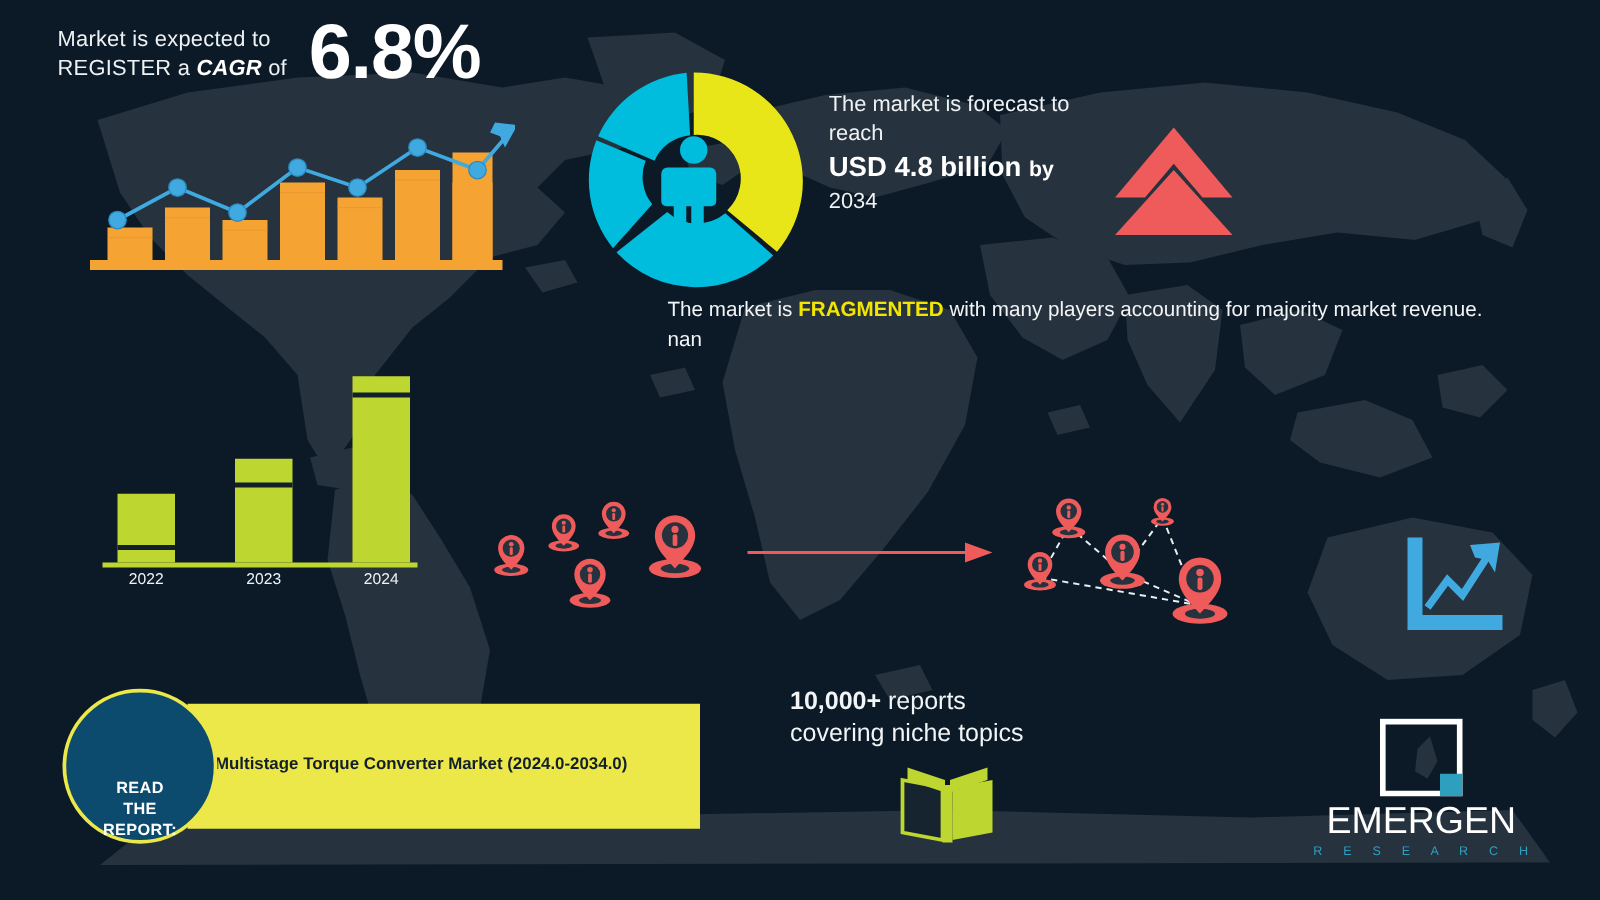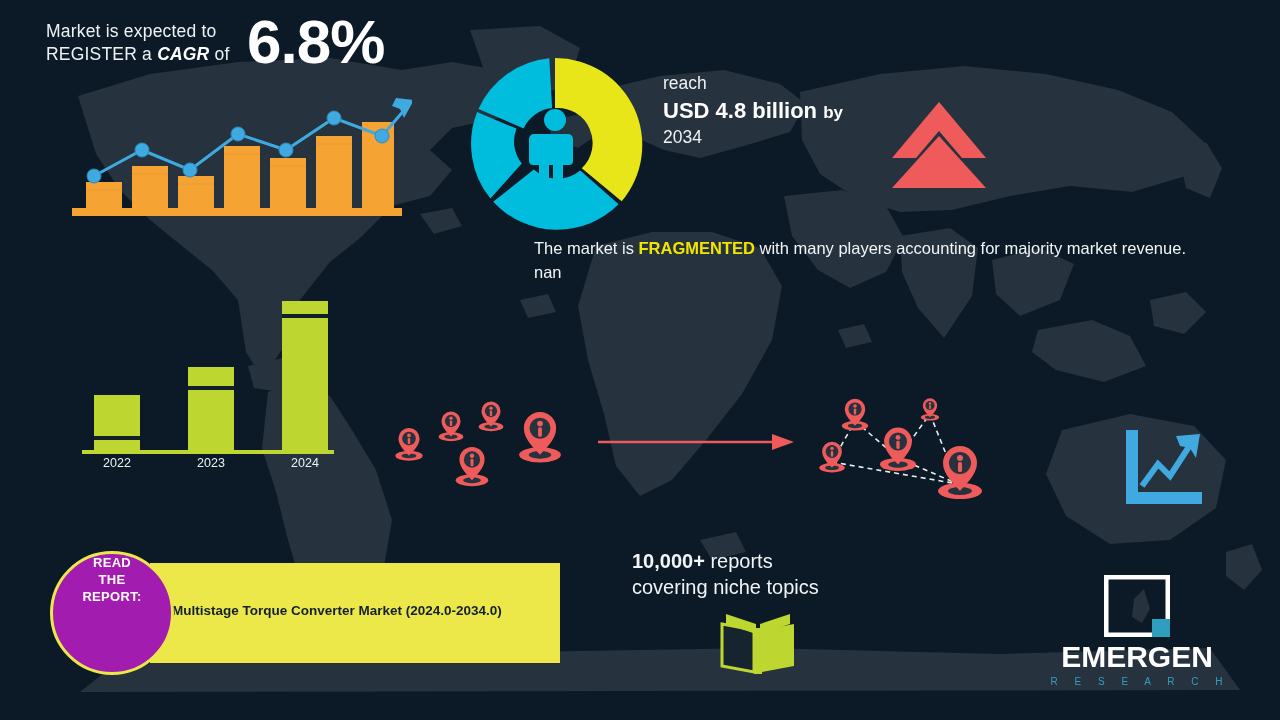--- a/index.html
+++ b/index.html
@@ -51,29 +51,29 @@
   .rep-line b{font-weight:bold;margin-top:16px;}
 
   
   #read-banner{left:150px;top:563px;width:410px;height:100px;background:#ece84a;}
   #read-banner-text{
     position:absolute;left:172px;top:596px;width:330px;
     font-size:13.5px;font-weight:bold;line-height:30px;color:#13202b;
   }
   #read-circle{
     left:50px;top:551px;width:118px;height:118px;border-radius:50%;
-    background:#a21caf;border:3px solid #ece84a;
-    display:flex;align-items:flex-start;justify-content:center;text-align:center;
+    background:#0c4a6e;border:3px solid #ece84a;
+    display:flex;align-items:flex-end;justify-content:center;text-align:center;
   }
   #read-circle .rc-txt{font-size:13px;font-weight:bold;line-height:17px;color:#ffffff;letter-spacing:.3px;}
 
   
   #logo-block{left:1022px;top:575px;width:230px;text-align:center;}
   #logo-mark{width:66px;height:62px;margin:0 auto 4px auto;position:relative;}
-  #logo-name{font-size:30px;font-weight:bold;letter-spacing:0px;color:#ffffff;line-height:32px;}
+  #logo-name{font-size:30px;font-weight:normal;letter-spacing:0px;color:#ffffff;line-height:32px;}
   #logo-sub{font-size:10px;letter-spacing:7px;color:#2f9fc0;line-height:18px;padding-left:6px;}
 </style>
 </head>
 <body>
 
 <div id="stage">
 
   <svg class="maplayer" viewBox="0 0 1280 720" preserveAspectRatio="none">
     <rect x="0" y="0" width="1280" height="720" fill="#0b1a26"></rect>
     <g fill="#26323d">
@@ -179,20 +179,21 @@
 
       <path fill="#00bcdd" d="M16.5,56.9 A87,87 0 0 1 87.3,6.2 L90.1,56.1 A35,35 0 0 0 61.6,76.5 Z"></path>
     </g>
     <g fill="#00bcdd" transform="translate(93,93)">
       <circle cx="0" cy="-25" r="11"></circle>
       <path d="M-13,-11 h26 a5,5 0 0 1 5,5 v22 a4,4 0 0 1 -4,4 h-6 v20 a3,3 0 0 1 -3,3 h-4 a3,3 0 0 1 -3,-3 v-20 h-4 v20 a3,3 0 0 1 -3,3 h-4 a3,3 0 0 1 -3,-3 v-20 h-6 a4,4 0 0 1 -4,-4 v-22 a5,5 0 0 1 5,-5 Z"></path>
     </g>
   </svg>
 
   <div class="abs" id="forecast-block">
+    <div class="fc-line">The market is forecast to</div>
     <div class="fc-line">reach</div>
     <div class="fc-strong"><span>USD 4.8 billion</span> <span class="small">by</span></div>
     <div class="fc-year">2034</div>
   </div>
 
   <svg class="abs" style="left:890px;top:98px;" width="98" height="92" viewBox="0 0 98 92">
     <path fill="#ef5b5b" d="M49,4 L96,60 L72,60 L49,33 L26,60 L2,60 Z"></path>
     <path fill="#ef5b5b" d="M49,38 L96,90 L2,90 Z"></path>
   </svg>
 

